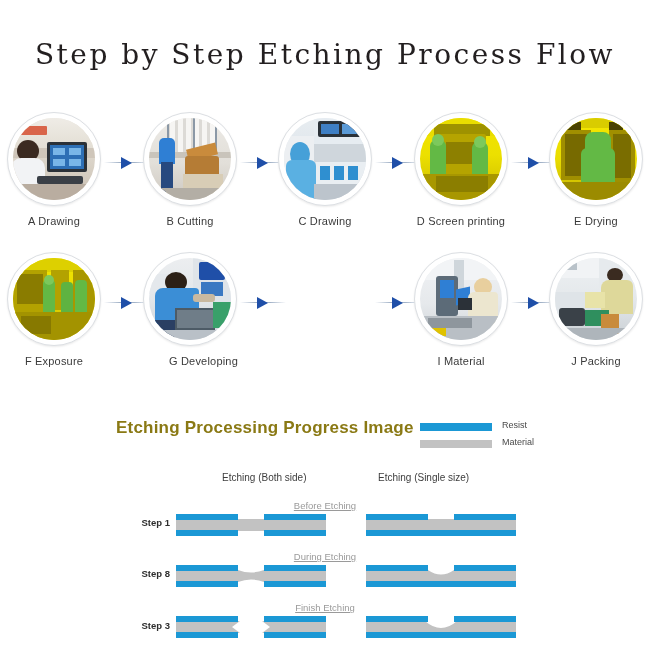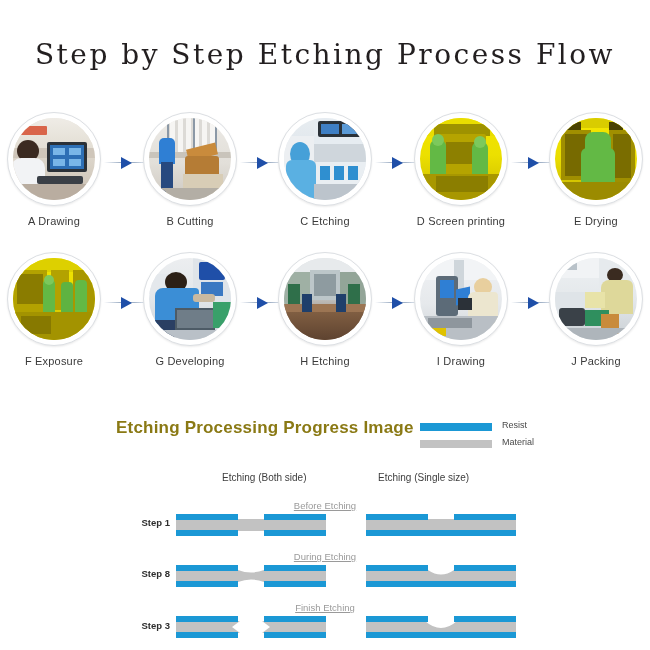--- a/index.html
+++ b/index.html
@@ -163,21 +163,21 @@
           <i style="left:6px;top:24px;width:20px;height:24px;border-radius:50%;background:#46a0d8;"></i>
           <i style="left:2px;top:42px;width:30px;height:40px;background:#5ab0e2;border-radius:6px 6px 0 0;"></i>
           <i style="left:30px;top:26px;width:52px;height:18px;background:#cfd6dc;"></i>
           <i style="left:32px;top:44px;width:50px;height:22px;background:#e9eef2;"></i>
           <i style="left:36px;top:48px;width:10px;height:14px;background:#2f8fd0;"></i>
           <i style="left:50px;top:48px;width:10px;height:14px;background:#2f8fd0;"></i>
           <i style="left:64px;top:48px;width:10px;height:14px;background:#2f8fd0;"></i>
           <i style="left:30px;top:66px;width:52px;height:16px;background:#bcc4cc;"></i>
         </div>
       </div>
-      <div class="caption">C Etching</div>
+      <div class="caption">C Drawing</div>
     </div>
 
     <div class="arrow" style="left:375px;">
       <div class="line"></div>
         <div class="tri"></div>
     </div>
 
     <div class="step" style="left:413px;">
       <div class="ring">
         <div class="photo" style="background:linear-gradient(180deg,#f2e400 0%,#ece000 45%,#c9b800 100%);">
@@ -239,21 +239,21 @@
         </div>
       </div>
       <div class="caption">F Exposure</div>
     </div>
 
     <div class="arrow" style="left:104px;">
       <div class="line"></div>
         <div class="tri"></div>
     </div>
 
-    <div class="step" style="left:142px;">
+    <div class="step" style="left:142px;text-align:right;">
       <div class="ring">
         <div class="photo" style="background:linear-gradient(180deg,#eceef0 0%,#e2e6ea 50%,#ccd2d8 100%);">
           <i style="left:44px;top:0;width:38px;height:44px;background:#dfe4e9;"></i>
           <i style="left:50px;top:4px;width:26px;height:18px;background:#1f4fa8;border-radius:2px;"></i>
           <i style="left:52px;top:24px;width:22px;height:14px;background:#3a78c2;"></i>
           <i style="left:0;top:16px;width:26px;height:20px;background:#e4e8ec;"></i>
           <i style="left:16px;top:14px;width:22px;height:20px;border-radius:50%;background:#2c2016;"></i>
           <i style="left:6px;top:30px;width:44px;height:36px;background:#3b8ed6;border-radius:8px 4px 0 0;"></i>
           <i style="left:44px;top:36px;width:22px;height:8px;background:#c9b9a0;border-radius:3px;"></i>
           <i style="left:26px;top:50px;width:40px;height:22px;background:#4d5b66;"></i>
@@ -264,38 +264,20 @@
         </div>
       </div>
       <div class="caption">G Developing</div>
     </div>
 
     <div class="arrow" style="left:240px;">
       <div class="line"></div>
         <div class="tri"></div>
     </div>
 
-    <div class="step" style="left:277px;">
-      <div class="ring">
-        <div class="photo" style="background:linear-gradient(180deg,#dfe3e6 0%,#cfd6da 38%,#7b5a3e 100%);">
-          <i style="left:0;top:0;width:82px;height:16px;background:#e7eaec;"></i>
-          <i style="left:0;top:14px;width:26px;height:34px;background:#9fb0a4;"></i>
-          <i style="left:56px;top:14px;width:26px;height:34px;background:#93a598;"></i>
-          <i style="left:26px;top:12px;width:30px;height:30px;background:#bcc6c9;"></i>
-          <i style="left:30px;top:16px;width:22px;height:22px;background:#8e9ba0;"></i>
-          <i style="left:4px;top:26px;width:12px;height:24px;background:#2f6f4a;"></i>
-          <i style="left:64px;top:26px;width:12px;height:24px;background:#2f6f4a;"></i>
-          <i style="left:0;top:46px;width:82px;height:36px;background:linear-gradient(180deg,#8a6647,#5e4330);"></i>
-          <i style="left:0;top:46px;width:82px;height:8px;background:#9c7553;"></i>
-          <i style="left:18px;top:36px;width:10px;height:18px;background:#1f3f6b;"></i>
-          <i style="left:52px;top:36px;width:10px;height:18px;background:#1f3f6b;"></i>
-        </div>
-      </div>
-      <div class="caption">H Etching</div>
-    </div>
 
     <div class="arrow" style="left:375px;">
       <div class="line"></div>
         <div class="tri"></div>
     </div>
 
     <div class="step" style="left:413px;">
       <div class="ring">
         <div class="photo" style="background:linear-gradient(180deg,#f0f2f4 0%,#e6e9ec 55%,#cfd4d8 100%);">
           <i style="left:0;top:0;width:82px;height:22px;background:#f2f4f6;"></i>
@@ -304,21 +286,21 @@
           <i style="left:20px;top:22px;width:14px;height:18px;background:#2f7fd4;"></i>
           <i style="left:36px;top:30px;width:14px;height:16px;background:#2f7fd4;transform:skewY(-12deg);"></i>
           <i style="left:54px;top:20px;width:18px;height:18px;border-radius:50%;background:#e8cf9e;"></i>
           <i style="left:48px;top:34px;width:30px;height:34px;background:#ece6cf;border-radius:6px 4px 0 0;"></i>
           <i style="left:38px;top:40px;width:14px;height:12px;background:#2b3138;"></i>
           <i style="left:0;top:58px;width:82px;height:24px;background:#b9bfc5;"></i>
           <i style="left:8px;top:60px;width:44px;height:10px;background:#8e969d;"></i>
           <i style="left:10px;top:70px;width:16px;height:8px;background:#e0c200;"></i>
         </div>
       </div>
-      <div class="caption">I Drawing</div>
+      <div class="caption">I Material</div>
     </div>
 
     <div class="arrow" style="left:511px;">
       <div class="line"></div>
         <div class="tri"></div>
     </div>
 
     <div class="step" style="left:548px;">
       <div class="ring">
         <div class="photo" style="background:linear-gradient(180deg,#eef1f3 0%,#e4e8eb 50%,#c9cfd4 100%);">

